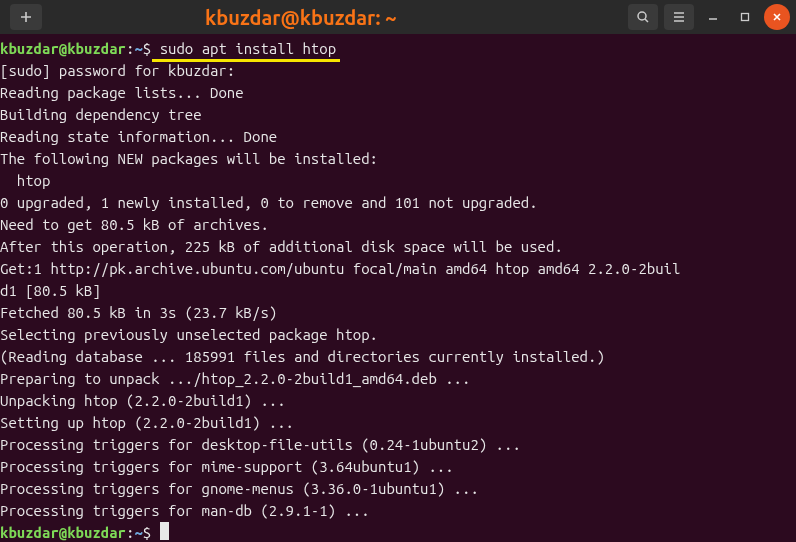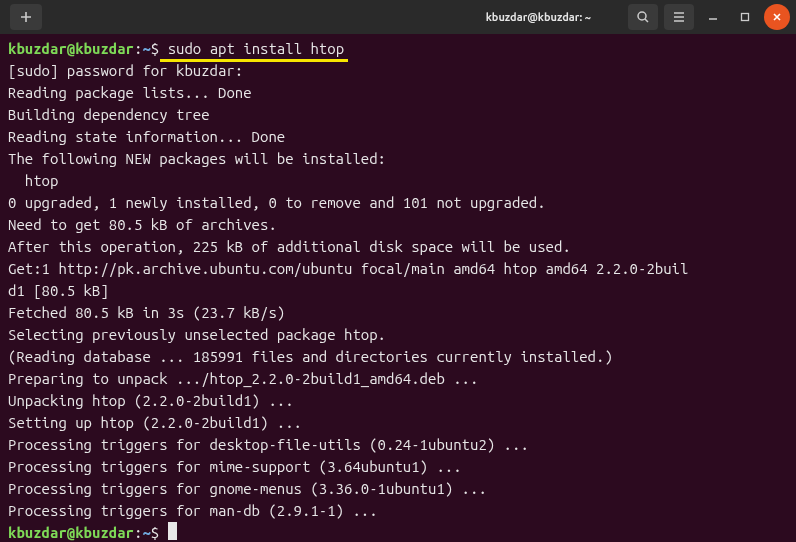--- a/index.html
+++ b/index.html
@@ -33,24 +33,24 @@
       background: #3a3a3a;
       border-radius: 4px;
       display: flex;
       align-items: center;
       justify-content: center;
       color: #ccc;
       margin-left: 4px;
     }
     .titlebar-center {
       flex: 2;
-      text-align: right;
-      color: #e5e5e5;
+      text-align: left;
+      color: #f97316;
       font-family: Ubuntu, sans-serif;
-      font-size: 11px;
+      font-size: 20px;
       font-weight: bold;
     }
     .titlebar-right {
       flex: 1;
       display: flex;
       align-items: center;
       justify-content: flex-end;
       gap: 6px;
     }
     .tb-btn {
@@ -95,21 +95,21 @@
     }
     .cmd-underline::after {
       content: '';
       position: absolute;
       left: -8px;
       right: -4px;
       bottom: -2px;
       height: 3px;
       background: #f7e600;
     }
-    .line { padding-left: 8px; }
+    .line { padding-left: 0; }
     .cursor {
       display: inline-block;
       width: 9px;
       height: 18px;
       background: #e8e8e8;
       vertical-align: text-bottom;
       margin-bottom: 1px;
     }
   </style>
 </head>

